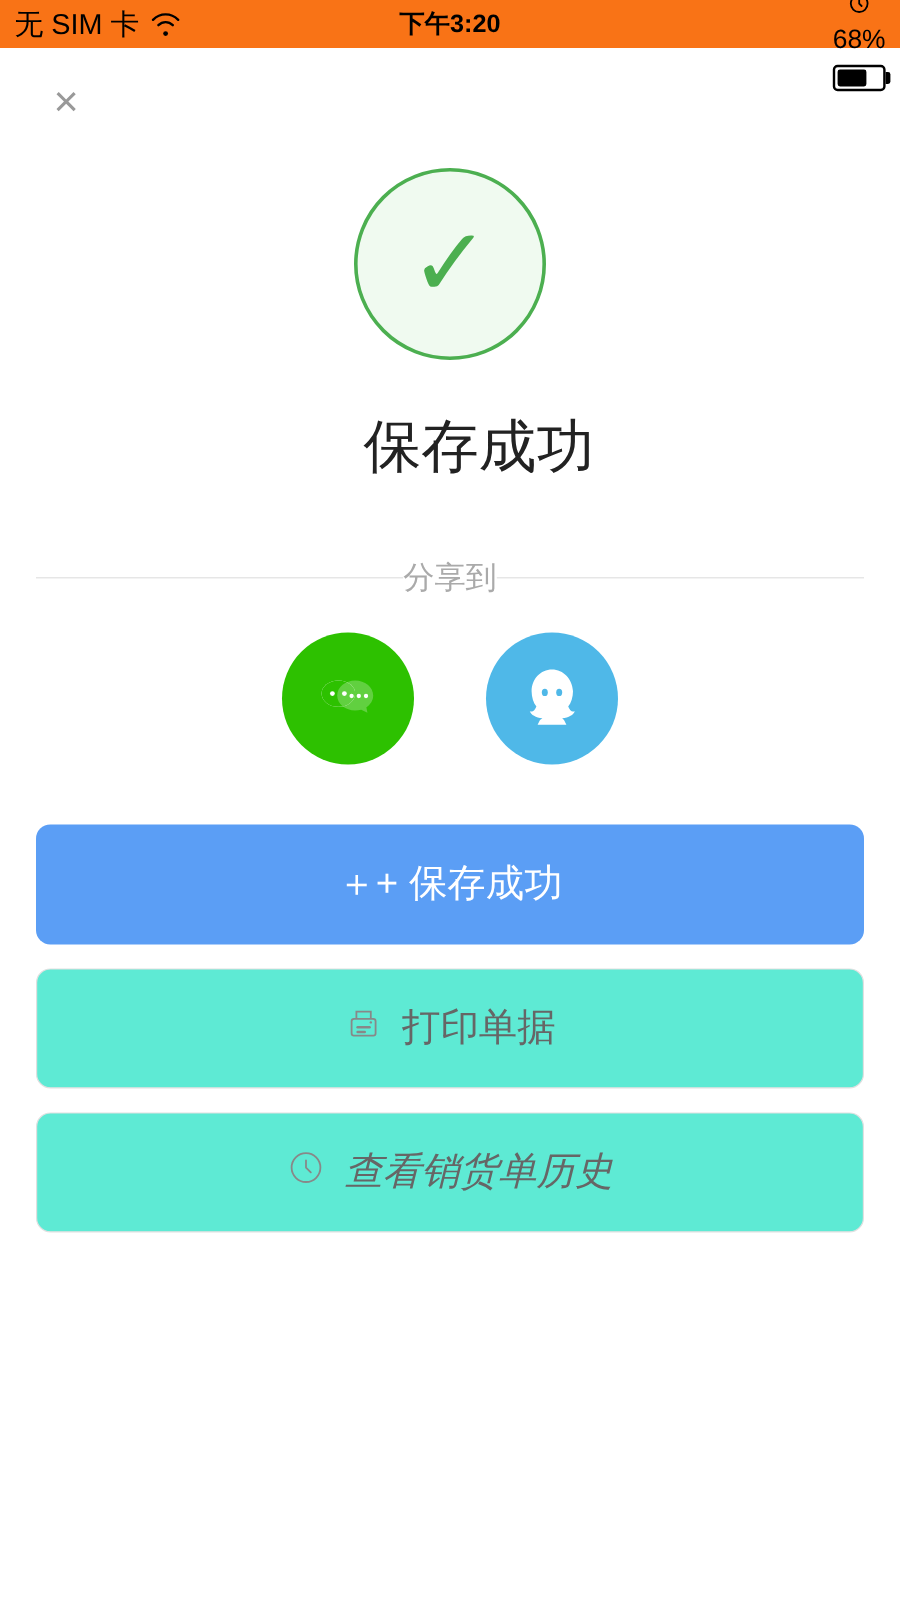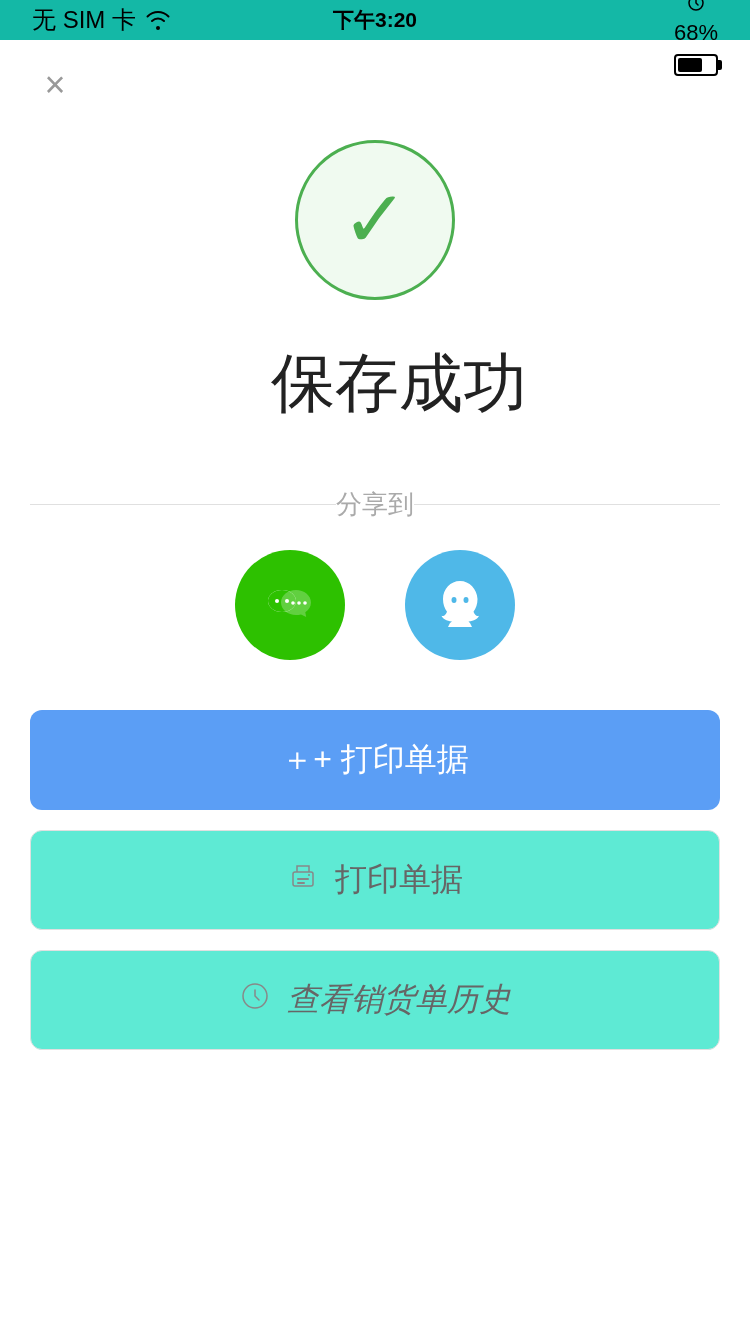--- a/index.html
+++ b/index.html
@@ -9,25 +9,25 @@
       min-height: 1334px;
       background: #ffffff;
       font-family: -apple-system, "PingFang SC", "Helvetica Neue", sans-serif;
       display: flex;
       flex-direction: column;
     }
 
     
     .status-bar {
       height: 40px;
-      padding: 0 32px;
+      padding: 0 12px;
       display: flex;
       align-items: center;
       justify-content: space-between;
-      background: #14b8a6;
+      background: #f97316;
     }
     .status-left {
       display: flex;
       align-items: center;
       gap: 8px;
       font-size: 24px;
       font-weight: 500;
       color: #000;
     }
     .status-center {
@@ -117,21 +117,21 @@
       margin-bottom: 40px;
     }
     .checkmark {
       font-size: 80px;
       color: #4CAF50;
       line-height: 1;
     }
 
     
     .success-title {
-      font-size: 64px;
+      font-size: 48px;
       font-weight: 500;
       color: #222;
       margin-bottom: 60px;
       margin-left: 48px;
     }
 
     
     .share-section {
       width: 100%;
       margin-bottom: 50px;
@@ -290,21 +290,21 @@
           </g>
         </svg>
       </div>
     </div>
   </div>
 
   <div class="action-buttons">
 
     <button class="action-btn action-btn-primary">
       <span class="btn-icon">＋</span>
-      <span style="margin-left:-16px">+ 打印单据</span>
+      <span style="margin-left:-16px">+ 保存成功</span>
     </button>
 
     <button class="action-btn action-btn-secondary">
       <span class="btn-icon btn-icon-gray">
         <svg width="32" height="32" viewBox="0 0 32 32" fill="none">
           <rect x="6" y="12" width="20" height="14" rx="2" stroke="#888" stroke-width="1.5"></rect>
           <path d="M10 12V6h12v6" stroke="#888" stroke-width="1.5"></path>
           <rect x="10" y="18" width="12" height="2" rx="1" fill="#888"></rect>
           <rect x="10" y="22" width="8" height="2" rx="1" fill="#888"></rect>
           <circle cx="22" cy="15" r="1" fill="#888"></circle>

